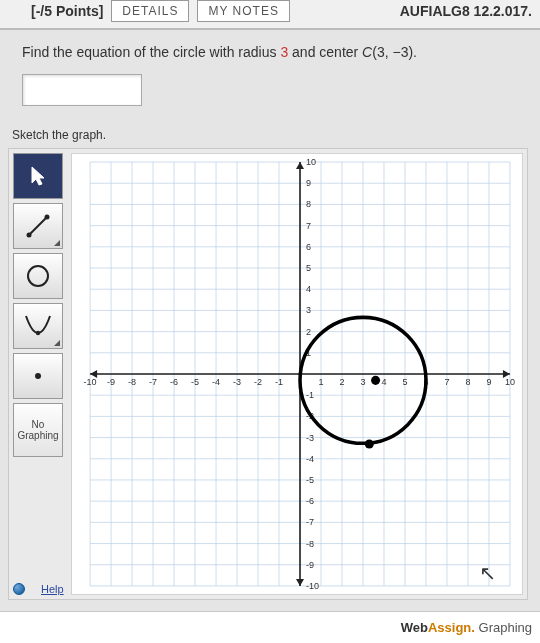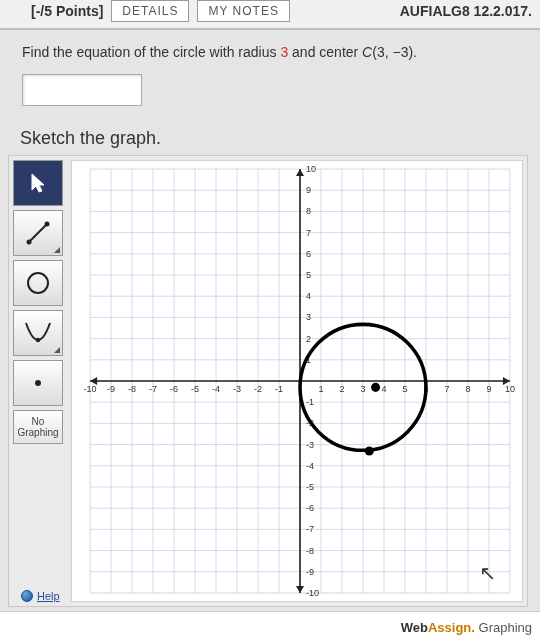--- a/index.html
+++ b/index.html
@@ -55,23 +55,22 @@
   .answer-box {
     margin: 6px 0 0 22px;
     width: 120px;
     height: 32px;
     border: 1px solid #aaa;
     background: #fff;
     box-shadow: inset 1px 1px 3px rgba(0,0,0,.15);
   }
   .sketchlabel {
     padding: 22px 0 4px 12px;
-    font-size: 18px;
-    color: #333;
-    margin-left: 8px;
+    font-size: 12px;
+    color: #333;
   }
   .graph-area {
     position: relative;
     margin: 2px 0 0 8px;
     width: 520px;
     height: 452px;
     background: #eaeaea;
     border: 1px solid #c8c8c8;
   }
   .toolbar {
@@ -98,39 +97,39 @@
   .tool .corner {
     position: absolute;
     right: 2px;
     bottom: 2px;
     width: 0; height: 0;
     border-left: 6px solid transparent;
     border-bottom: 6px solid #555;
   }
   .tool-nosol {
     width: 50px;
-    height: 34px;
+    height: 54px;
     border: 1px solid #999;
     background: linear-gradient(#fefefe,#e4e4e4);
     font-size: 10px;
     text-align: center;
     display: flex;
     flex-direction: column;
     justify-content: center;
     line-height: 1.1;
     color: #444;
     cursor: pointer;
   }
   .helpbar {
     position: absolute;
-    left: 12px;
+    left: 4px;
     bottom: 4px;
     display: flex;
     align-items: center;
-    gap: 4px;
+    gap: 16px;
     font-size: 11px;
     color: #2a4aa0;
     text-decoration: underline;
     cursor: pointer;
   }
   .helpbar .globe {
     width: 12px; height: 12px; border-radius: 50%;
     background: radial-gradient(circle at 30% 30%, #6fa8dc, #0b5394);
     border: 1px solid #0b5394;
   }

